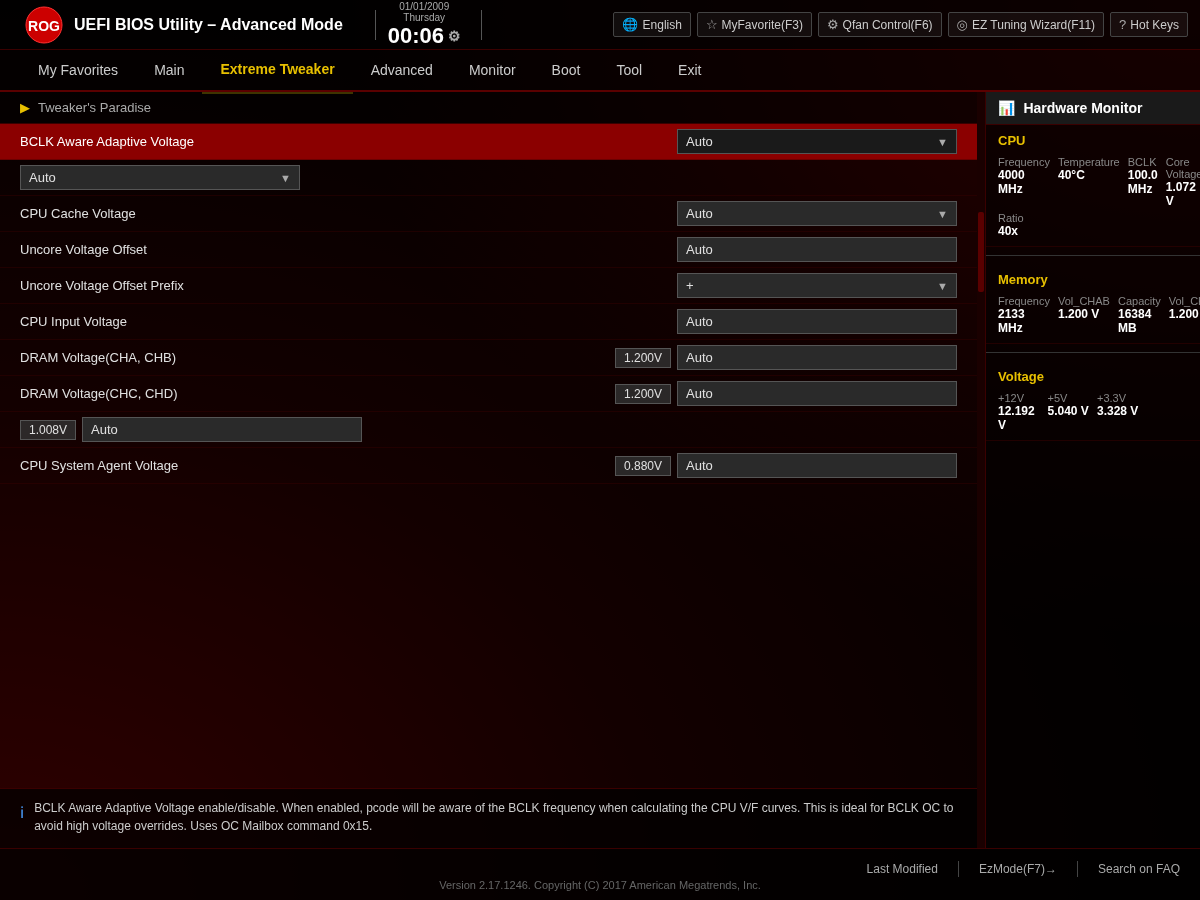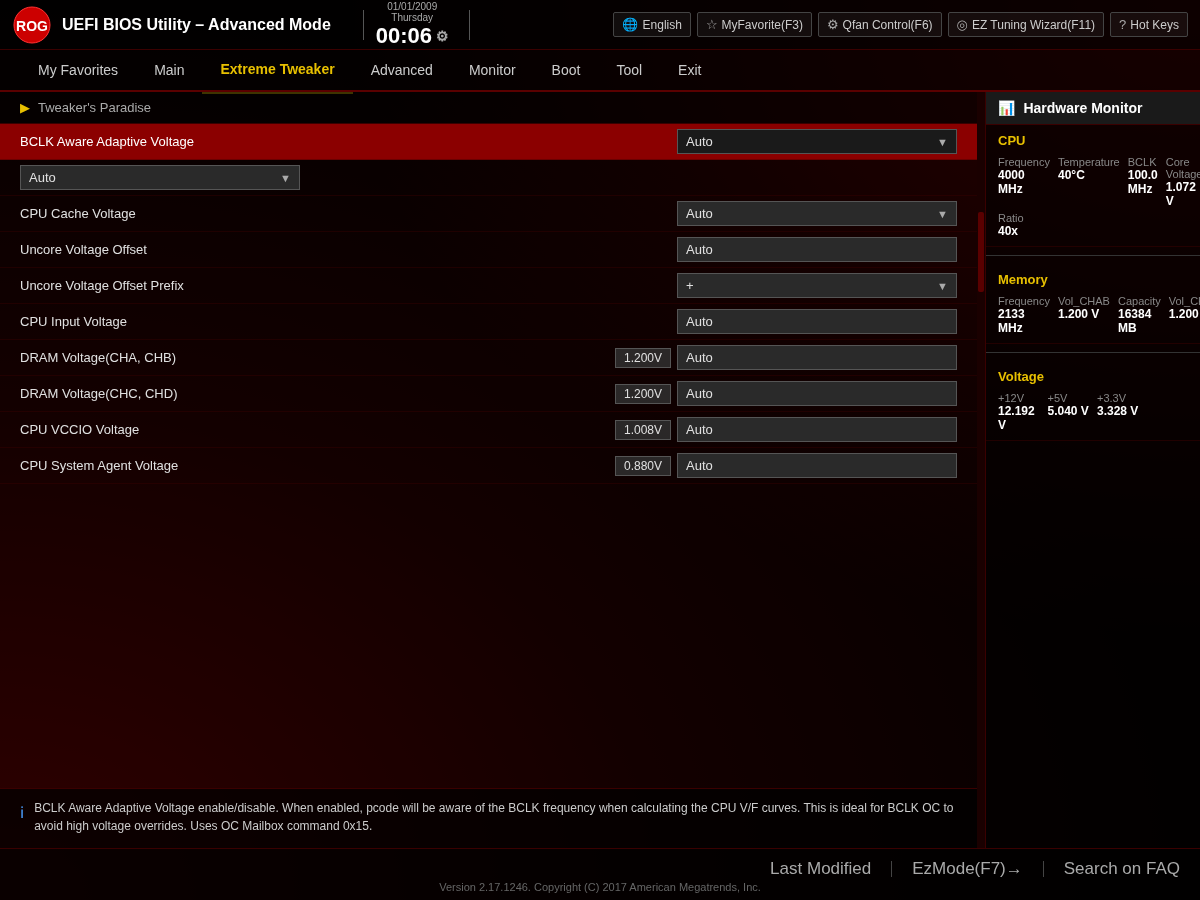--- a/index.html
+++ b/index.html
@@ -41,20 +41,21 @@
       align-items: center;
       padding: 0 12px;
       height: 50px;
       border-bottom: 1px solid #3a0000;
     }
     .logo-area {
       display: flex;
       align-items: center;
       gap: 10px;
       margin-right: 20px;
+      margin-left: 12px;
     }
     .rog-logo {
       width: 40px;
       height: 40px;
     }
     .bios-title {
       color: #fff;
       font-size: 16px;
       font-weight: bold;
       white-space: nowrap;
@@ -327,21 +328,21 @@
     }
     .bottom-links {
       display: flex;
       justify-content: flex-end;
       align-items: center;
       padding: 4px 20px 2px;
       gap: 20px;
     }
     .bottom-link {
       color: #aaa;
-      font-size: 17px;
+      font-size: 12px;
       cursor: pointer;
       display: flex;
       align-items: center;
       gap: 4px;
     }
     .bottom-divider-v {
       width: 1px;
       height: 16px;
       background: #444;
     }
@@ -481,21 +482,20 @@
 
         <div class="setting-row">
           <span class="setting-label">DRAM Voltage(CHC, CHD)</span>
           <span class="value-badge">1.200V</span>
           <div class="setting-input">
             <span>Auto</span>
           </div>
         </div>
 
         <div class="setting-row">
-          <span class="setting-label">CPU VCCIO Voltage</span>
           <span class="value-badge">1.008V</span>
           <div class="setting-input">
             <span>Auto</span>
           </div>
         </div>
 
         <div class="setting-row">
           <span class="setting-label">CPU System Agent Voltage</span>
           <span class="value-badge">0.880V</span>
           <div class="setting-input">

